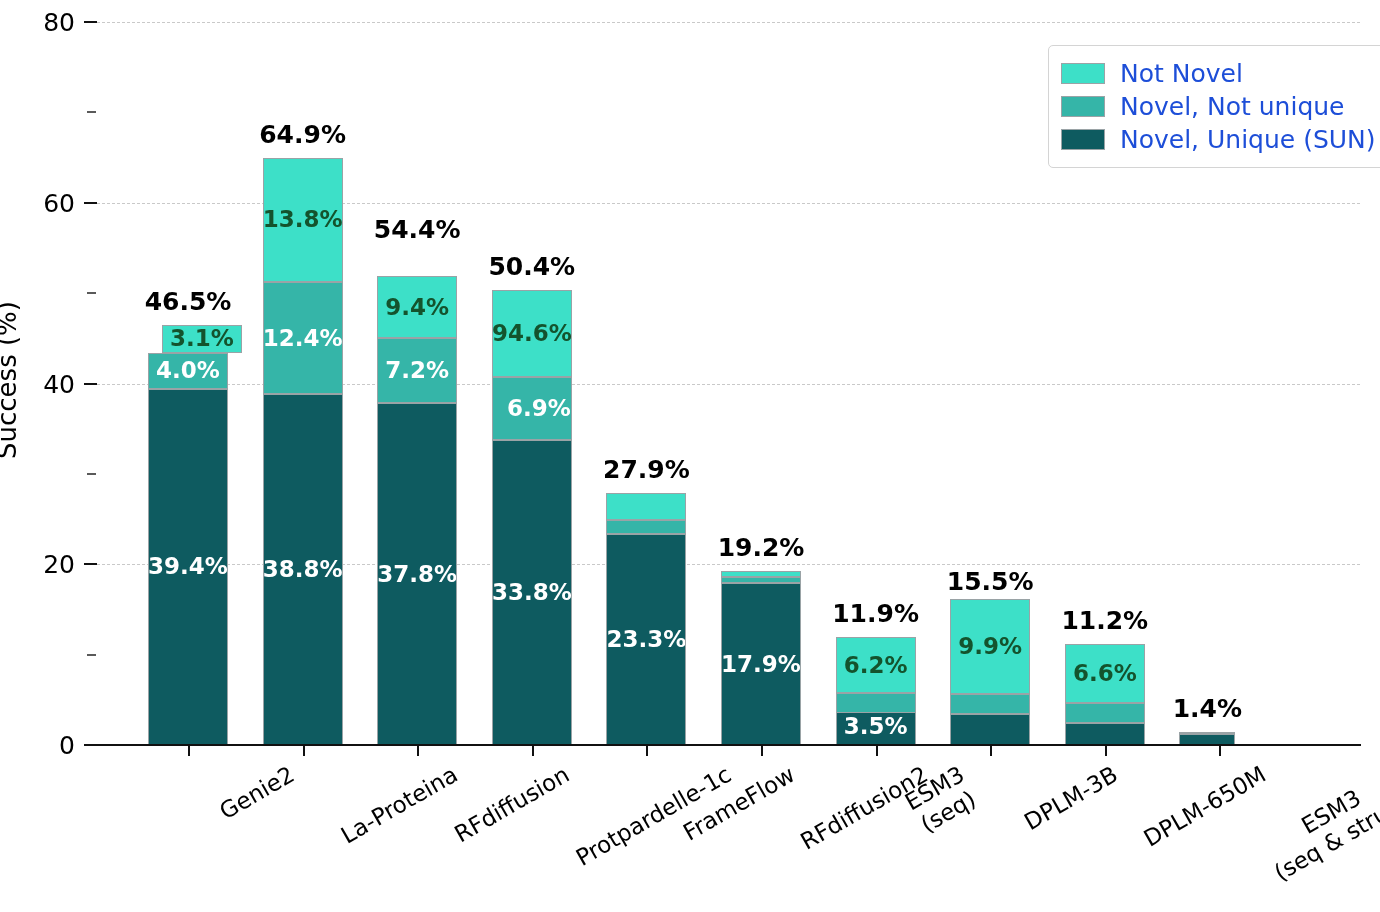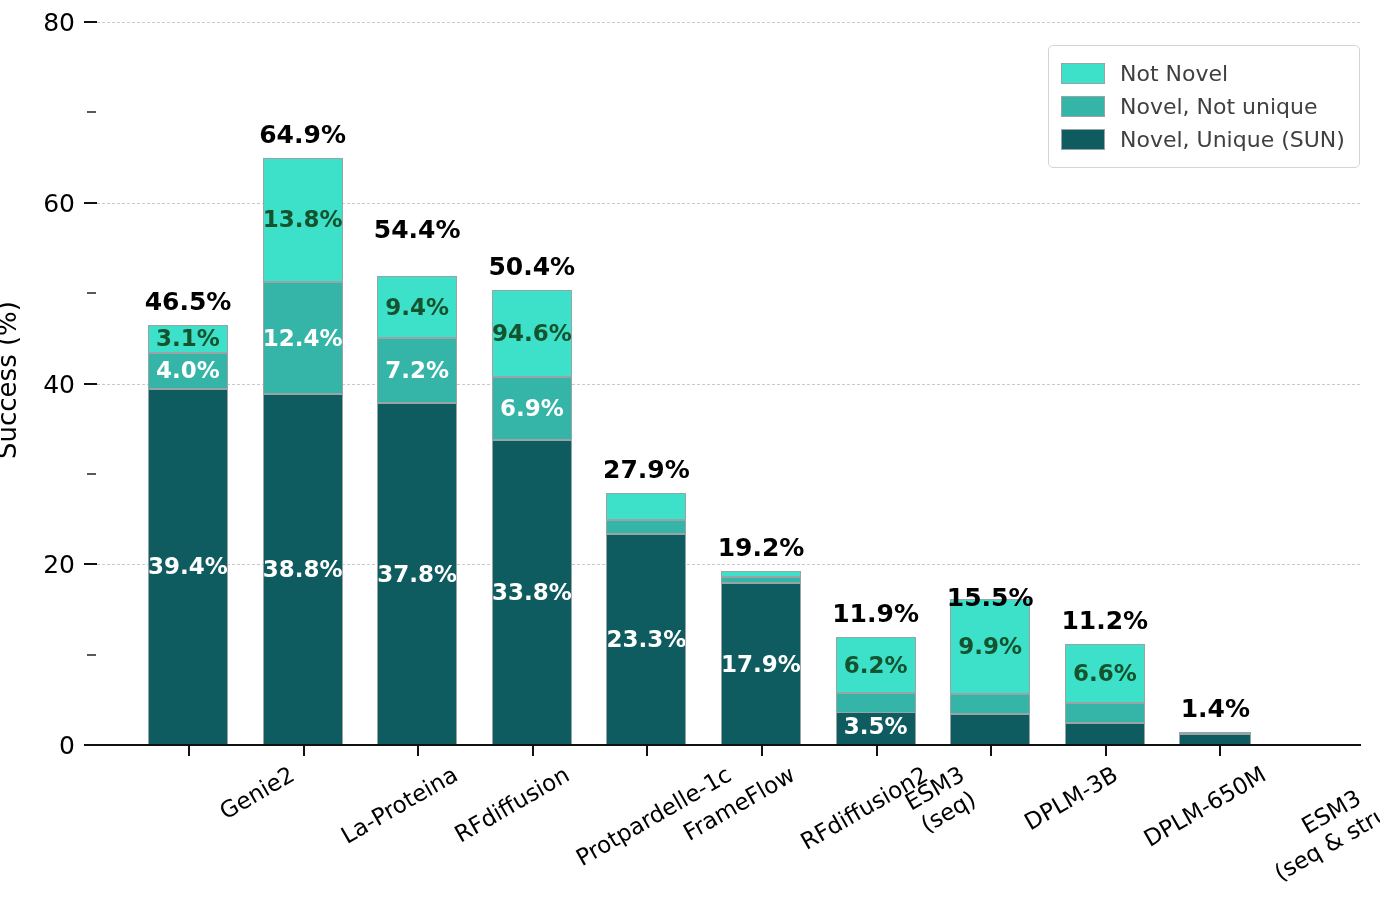--- a/index.html
+++ b/index.html
@@ -146,22 +146,22 @@
   }
   .legend-swatch {
     width: 44px;
     height: 21px;
     border: 1.3px solid #9aa3a6;
     box-sizing: border-box;
     margin-right: 15px;
     flex: none;
   }
   .legend-text {
-    font-size: 22px;
-    color: #404040;
+    font-size: 25px;
+    color: #1d4ed8;
     white-space: nowrap;
   }
 </style>
 </head>
 <body>
 
 <div id="figure">
 
   <div id="ylabel">Success (%)</div>
 
@@ -186,21 +186,21 @@
       <div class="gridline" style="top: 361.5px;"></div>
       <div class="gridline" style="top: 180.75px;"></div>
       <div class="gridline" style="top: 0px;"></div>
       <div class="bar-group" style="left: 51px; width: 80px; height: 420.244px; bottom: 0px; top: 302.756px;">
         <div class="segment" style="background: rgb(14, 91, 96); height: 356.077px; bottom: 0px; top: auto;">
           <span class="seg-label light-text">39.4%</span>
         </div>
         <div class="segment" style="background: rgb(53, 181, 168); height: 36.15px; bottom: 356.077px; top: auto;">
           <span class="seg-label light-text">4.0%</span>
         </div>
-        <div class="segment" style="background: rgb(61, 224, 200); height: 28.0162px; bottom: 392.227px; top: auto;">
+        <div class="segment" style="background: rgb(61, 224, 200); height: 28.0162px; bottom: 392.227px; top: auto; margin-left: 14px;">
           <span class="seg-label dark-text">3.1%</span>
         </div>
         <div class="total-label" style="top: -38px;">46.5%</div>
       </div>
       <div class="bar-group" style="left: 165.6px; width: 80px; height: 586.534px; bottom: 0px; top: 136.466px;">
         <div class="segment" style="background: rgb(14, 91, 96); height: 350.655px; bottom: 0px; top: auto;">
           <span class="seg-label light-text">38.8%</span>
         </div>
         <div class="segment" style="background: rgb(53, 181, 168); height: 112.065px; bottom: 350.655px; top: auto;">
           <span class="seg-label light-text">12.4%</span>
@@ -219,21 +219,21 @@
         </div>
         <div class="segment" style="background: rgb(61, 224, 200); height: 62px; bottom: 406.688px; top: auto;">
           <span class="seg-label dark-text">9.4%</span>
         </div>
         <div class="total-label" style="top: -38px;">54.4%</div>
       </div>
       <div class="bar-group" style="left: 394.8px; width: 80px; height: 455.49px; bottom: 0px; top: 267.51px;">
         <div class="segment" style="background: rgb(14, 91, 96); height: 305.467px; bottom: 0px; top: auto;">
           <span class="seg-label light-text">33.8%</span>
         </div>
-        <div class="segment" style="background: rgb(53, 181, 168); height: 62.3588px; bottom: 305.467px; top: auto;">
+        <div class="segment" style="background: rgb(53, 181, 168); height: 62.3588px; bottom: 305.467px; top: auto; justify-content: flex-end;">
           <span class="seg-label light-text">6.9%</span>
         </div>
         <div class="segment" style="background: rgb(61, 224, 200); height: 87.6637px; bottom: 367.826px; top: auto;">
           <span class="seg-label dark-text">94.6%</span>
         </div>
         <div class="total-label" style="top: -38px;">50.4%</div>
       </div>
       <div class="bar-group" style="left: 509.4px; width: 80px; height: 252.146px; bottom: 0px; top: 470.854px;">
         <div class="segment" style="background: rgb(14, 91, 96); height: 210.574px; bottom: 0px; top: auto;">
           <span class="seg-label light-text">23.3%</span>
@@ -259,31 +259,31 @@
           <span class="seg-label dark-text">6.2%</span>
         </div>
         <div class="total-label" style="top: -38px;">11.9%</div>
       </div>
       <div class="bar-group" style="left: 853.2px; width: 80px; height: 140.081px; bottom: 0px; top: 582.919px;">
         <div class="segment" style="background: rgb(14, 91, 96); height: 30.7275px; bottom: 0px; top: auto;"></div>
         <div class="segment" style="background: rgb(53, 181, 168); height: 19.8825px; bottom: 30.7275px; top: auto;"></div>
         <div class="segment" style="background: rgb(61, 224, 200); height: 95px; bottom: 50.61px; top: auto; text-align: right;">
           <span class="seg-label dark-text">9.9%</span>
         </div>
-        <div class="total-label" style="top: -38px; margin-top: 16px;">15.5%</div>
+        <div class="total-label" style="top: -38px;">15.5%</div>
       </div>
       <div class="bar-group" style="left: 967.8px; width: 80px; height: 101.22px; bottom: 0px; top: 621.78px;">
         <div class="segment" style="background: rgb(14, 91, 96); height: 21.69px; bottom: 0px; top: auto;"></div>
         <div class="segment" style="background: rgb(53, 181, 168); height: 19.8825px; bottom: 21.69px; top: auto;"></div>
         <div class="segment" style="background: rgb(61, 224, 200); height: 59.6475px; bottom: 41.5725px; top: auto;">
           <span class="seg-label dark-text">6.6%</span>
         </div>
         <div class="total-label" style="top: -38px;">11.2%</div>
       </div>
-      <div class="bar-group" style="left: 1082.4px; width: 72px; height: 12.6525px; bottom: 0px; top: 710.347px;">
+      <div class="bar-group" style="left: 1082.4px; width: 56px; height: 12.6525px; bottom: 0px; top: 710.347px;">
         <div class="segment" style="background: rgb(14, 91, 96); height: 10.845px; bottom: 0px; top: auto;"></div>
         <div class="segment" style="background: rgb(61, 224, 200); height: 1.8075px; bottom: 10.845px; top: auto;"></div>
         <div class="total-label" style="top: -38px;">1.4%</div>
       </div>
     </div>
   <div class="axis-bottom"></div>
   <div id="xticks-layer">
       <div class="xtick-mark" style="left: 188px;"></div>
       <div class="xtick-label" style="left: 204px;">Genie2</div>
       <div class="xtick-mark" style="left: 302.6px;"></div>

